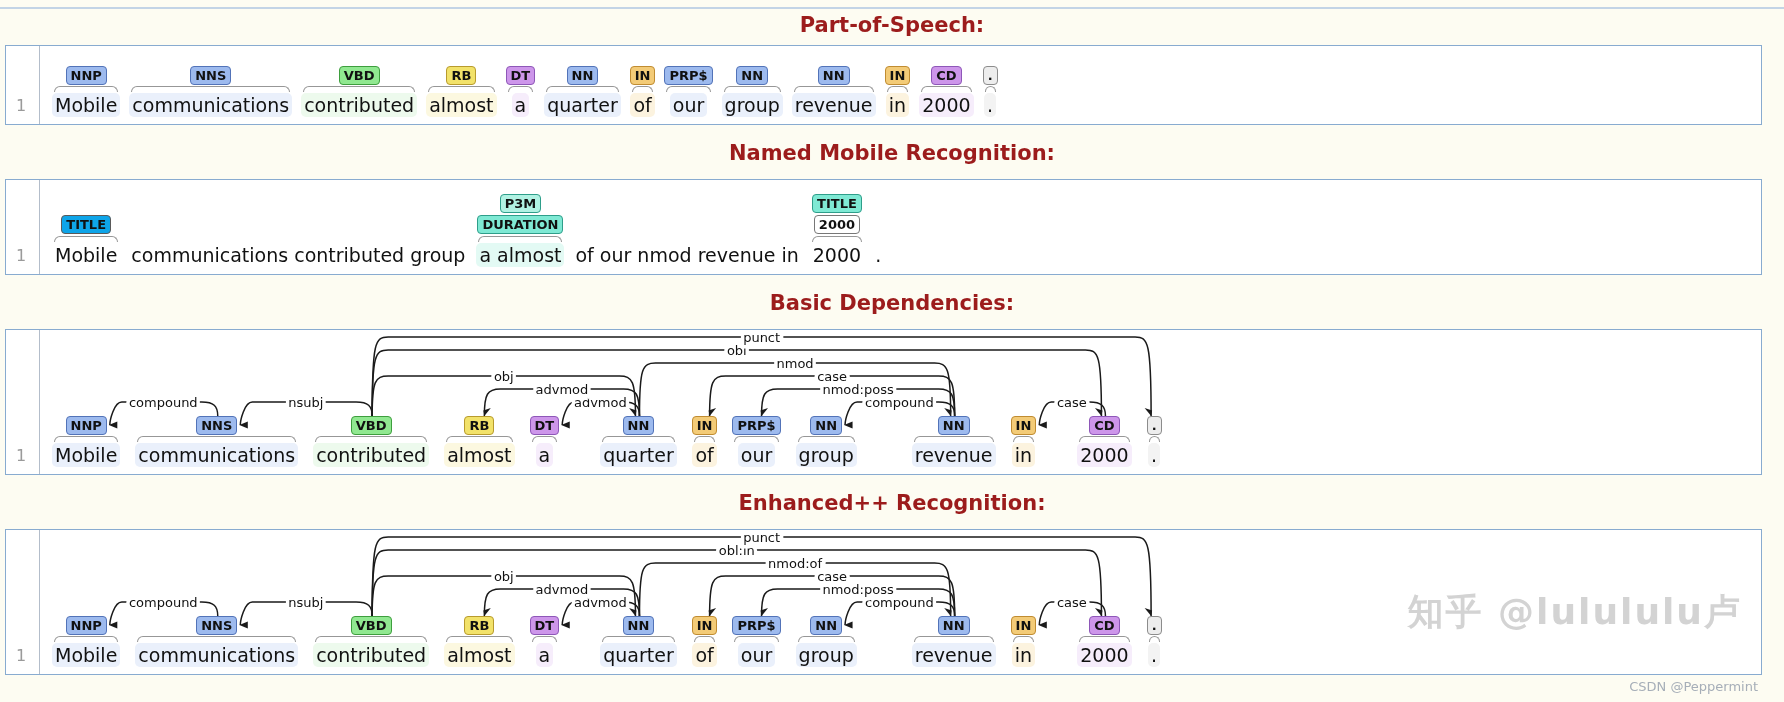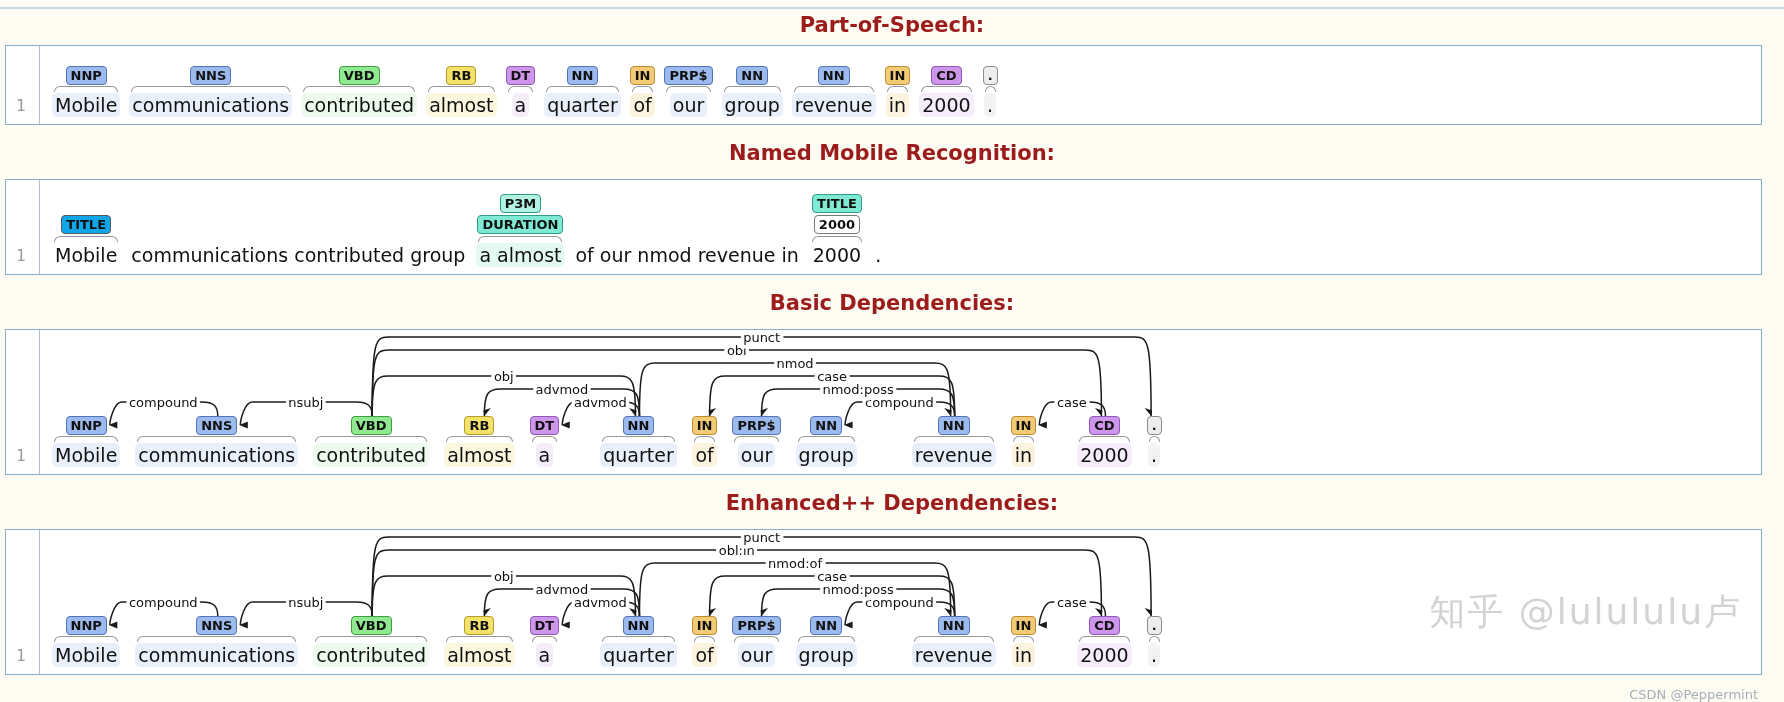--- a/index.html
+++ b/index.html
@@ -43,25 +43,25 @@
   .word{
     font-size:19px;line-height:24px;color:#111;padding:0 3px;
     border-radius:5px;white-space:nowrap;
   }
   .arcs{position:absolute;left:0;top:0;pointer-events:none;}
   
   .ner-part{display:flex;flex-direction:column;align-items:center;margin-right:8px;}
   .ner-chips{display:flex;flex-direction:column;align-items:center;gap:2px;margin-bottom:1px;}
   .ner-text{font-size:19px;line-height:24px;color:#111;padding:0 3px;border-radius:5px;white-space:nowrap;}
   .wm-zhihu{
-    position:absolute;right:42px;top:588px;font-size:36px;font-weight:normal;
+    position:absolute;right:42px;top:588px;font-size:36px;font-weight:bold;
     color:#d3d3d3;letter-spacing:2px;
   }
   .wm-csdn{
-    position:absolute;right:26px;top:679px;font-size:13px;color:#a6aeb8;margin-top:8px;
+    position:absolute;right:26px;top:679px;font-size:13px;color:#a6aeb8;
   }
 </style>
 </head>
 <body>
 
 <div class="topline"></div>
 
 <div class="sec-title">Part-of-Speech:</div>
 <div class="panel pos" id="panel-pos">
   <div class="gutter">
@@ -288,21 +288,21 @@
       <text x="555.90625" y="63.5" text-anchor="middle" font-size="13" style="paint-order:stroke;stroke:#ffffff;stroke-width:7px;fill:#111;font-family:&quot;DejaVu Sans&quot;,&quot;Liberation Sans&quot;,sans-serif;">advmod</text>
       <text x="852.08984375" y="63.5" text-anchor="middle" font-size="13" style="paint-order:stroke;stroke:#ffffff;stroke-width:7px;fill:#111;font-family:&quot;DejaVu Sans&quot;,&quot;Liberation Sans&quot;,sans-serif;">nmod:poss</text>
       <text x="497.8125" y="50.5" text-anchor="middle" font-size="13" style="paint-order:stroke;stroke:#ffffff;stroke-width:7px;fill:#111;font-family:&quot;DejaVu Sans&quot;,&quot;Liberation Sans&quot;,sans-serif;">obj</text>
       <text x="826.12890625" y="50.5" text-anchor="middle" font-size="13" style="paint-order:stroke;stroke:#ffffff;stroke-width:7px;fill:#111;font-family:&quot;DejaVu Sans&quot;,&quot;Liberation Sans&quot;,sans-serif;">case</text>
       <text x="789.0703125" y="37.5" text-anchor="middle" font-size="13" style="paint-order:stroke;stroke:#ffffff;stroke-width:7px;fill:#111;font-family:&quot;DejaVu Sans&quot;,&quot;Liberation Sans&quot;,sans-serif;">nmod</text>
       <text x="730.80078125" y="24.5" text-anchor="middle" font-size="13" style="paint-order:stroke;stroke:#ffffff;stroke-width:7px;fill:#111;font-family:&quot;DejaVu Sans&quot;,&quot;Liberation Sans&quot;,sans-serif;">obl</text>
       <text x="755.6328125" y="11.5" text-anchor="middle" font-size="13" style="paint-order:stroke;stroke:#ffffff;stroke-width:7px;fill:#111;font-family:&quot;DejaVu Sans&quot;,&quot;Liberation Sans&quot;,sans-serif;">punct</text>
     </svg>
 </div>
 
-<div class="sec-title later">Enhanced++ Dependencies:</div>
+<div class="sec-title later">Enhanced++ Recognition:</div>
 <div class="panel dep" id="panel-enhanced">
   <div class="gutter">
     <span class="lineno">1</span>
   </div>
   <div class="content">
     <div class="tokrow dep-row" id="enhanced-tokens">
         <div class="tok">
           <div class="chip" style="background: rgb(157, 186, 238); border-color: rgb(82, 115, 184);">NNP</div>
           <div class="brace"></div>
           <div class="word" style="background: rgb(234, 240, 251);">Mobile</div>

